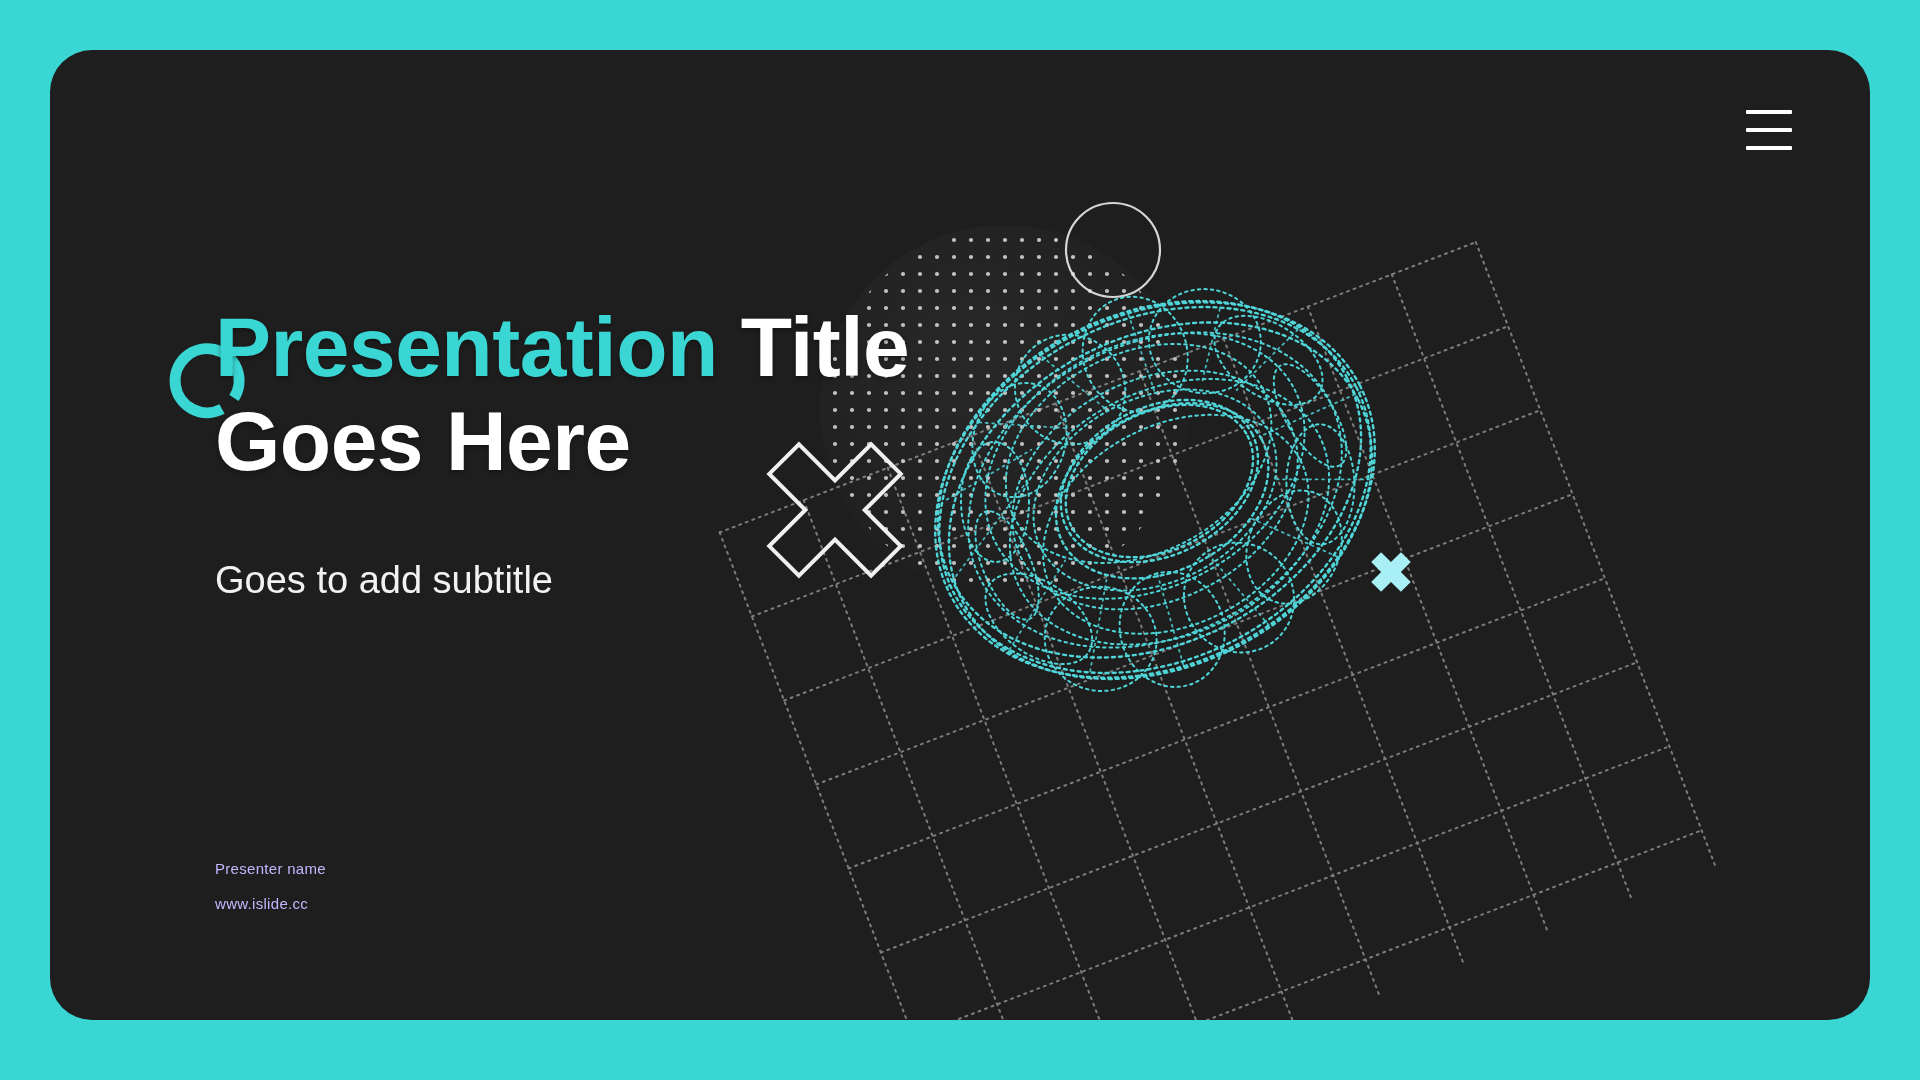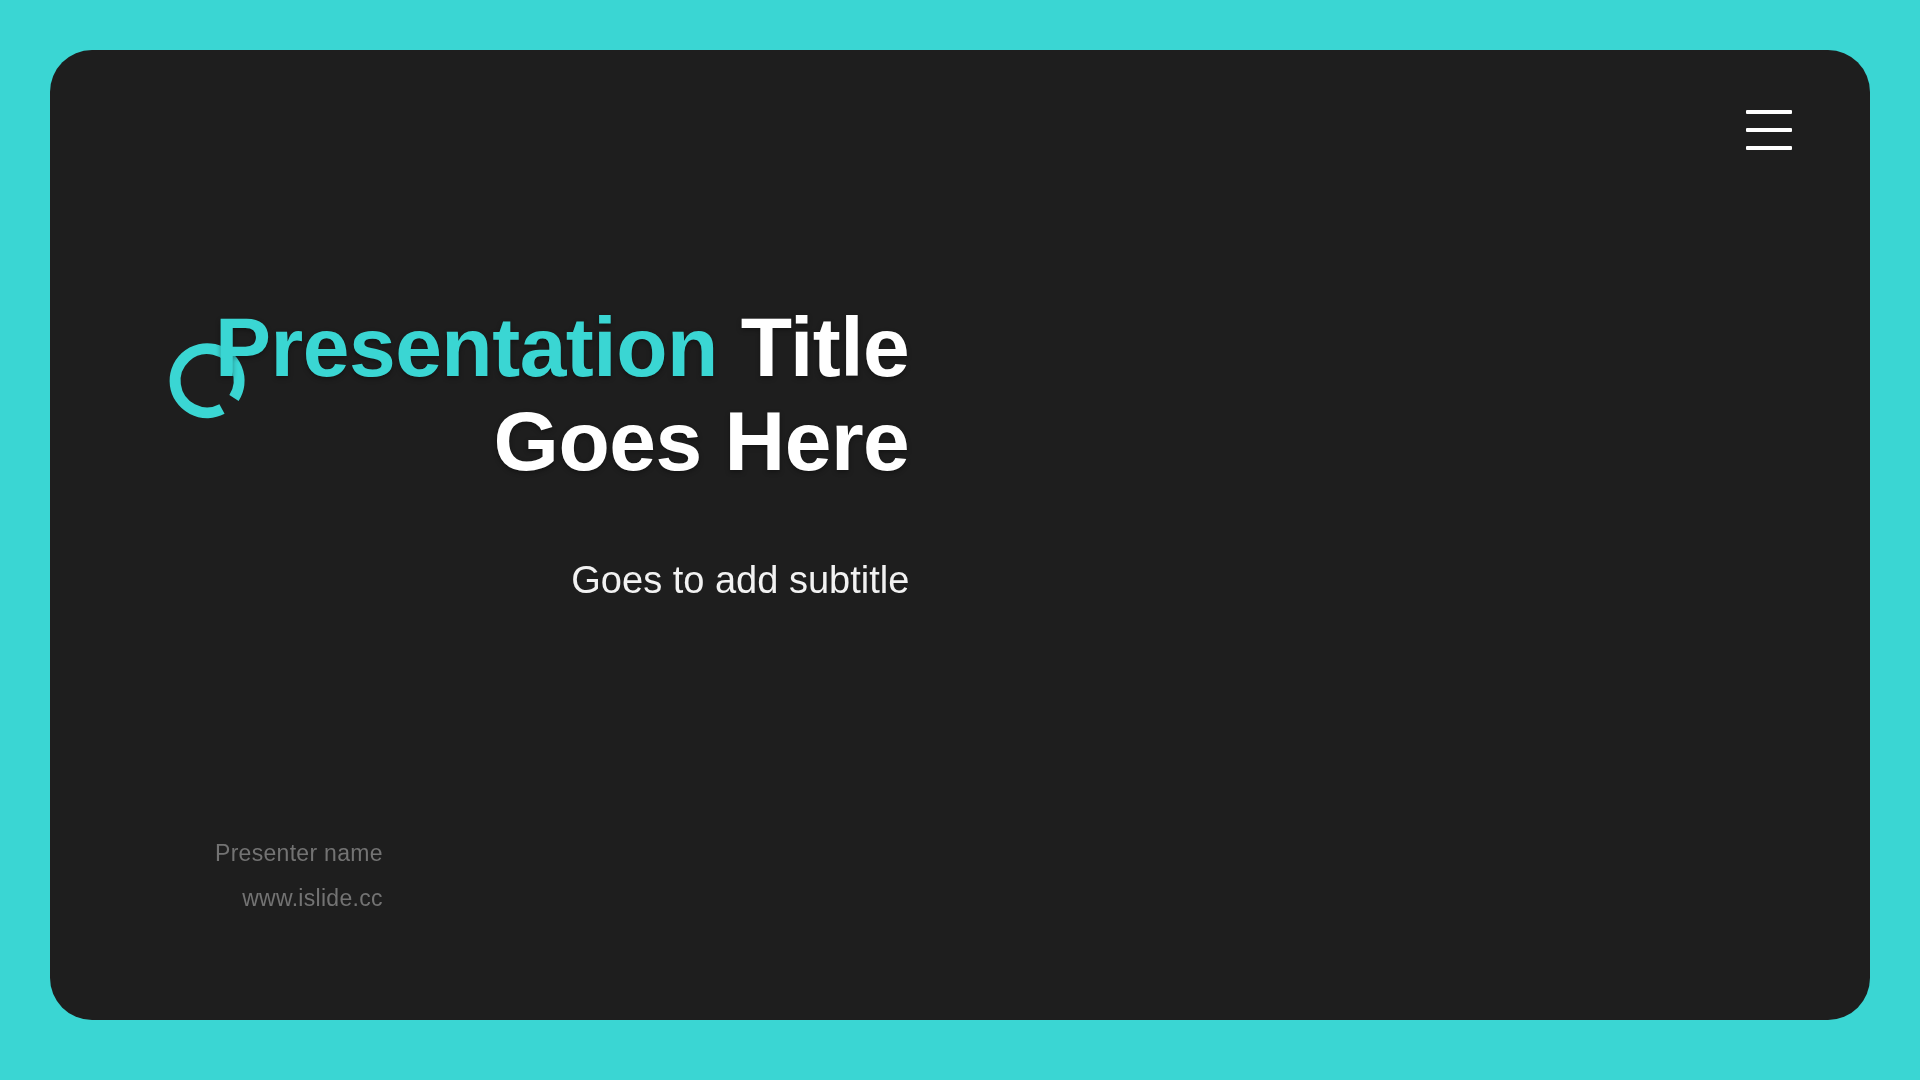--- a/index.html
+++ b/index.html
@@ -6,21 +6,20 @@
   html, body {
     width:1920px; height:1080px;
     overflow:hidden;
     background:#3ad6d3;
     font-family:"Liberation Sans", sans-serif;
   }
   #stage {
     position:relative;
     width:1545px; height:1080px;
     background:#3ad6d3;
-    text-align:right;
   }
 
   
   #slide-card {
     position:absolute;
     left:50px; top:50px;
     width:1820px; height:970px;
     background:#1e1e1e;
     border-radius:42px;
     overflow:hidden;
@@ -84,22 +83,22 @@
     font-weight:normal;
   }
 
   
   #footer {
     position:absolute;
     left:165px; bottom:108px;
     z-index:30;
   }
   #footer div {
-    font-size:23px;
-    color:#737373;
+    font-size:15px;
+    color:#c4b5fd;
     letter-spacing:.3px;
   }
   #presenter-name { margin-bottom:18px; }
 </style>
 </head>
 <body>
 
 <div id="stage">
 
   <div id="slide-card">

